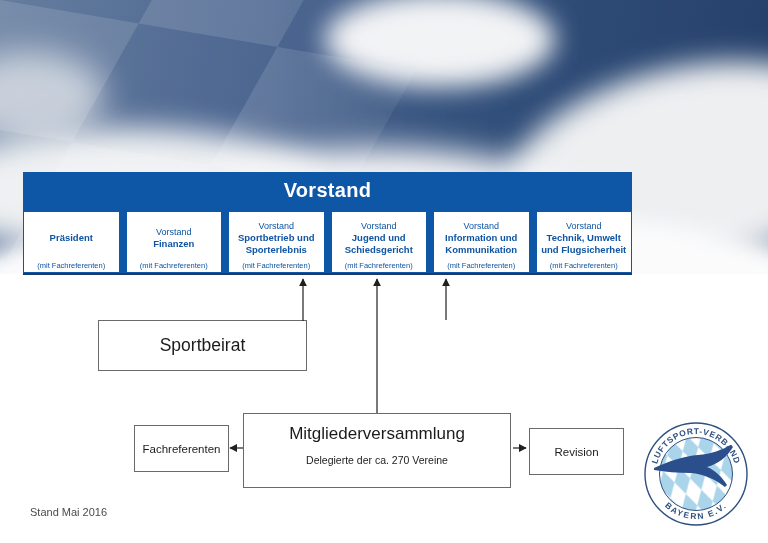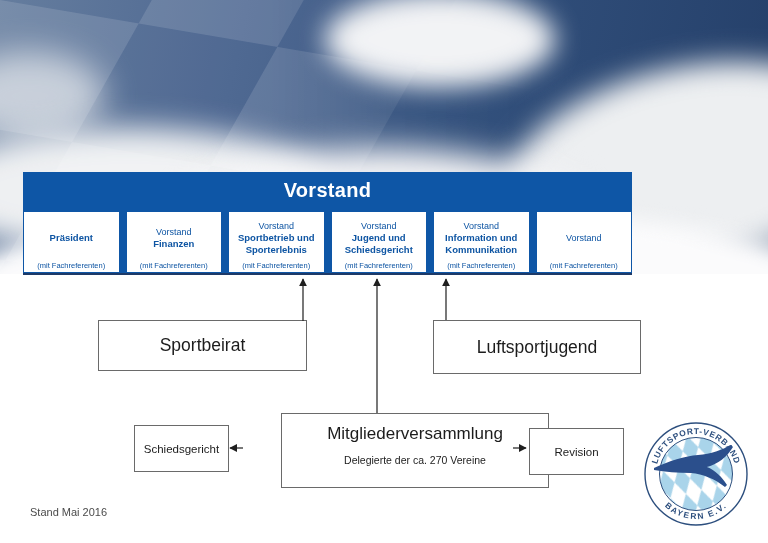--- a/index.html
+++ b/index.html
@@ -44,21 +44,21 @@
   .vbox-name{font-size:9.5px; font-weight:bold; line-height:1.25;}
   .vbox-note{font-size:7.5px; line-height:1.2; margin-bottom:0;}
   
   .obox{
     position:absolute; background:#ffffff; border:1px solid #6a6a6a;
     display:flex; flex-direction:column; align-items:center; justify-content:center;
     color:#1c1c1c; text-align:center;
   }
   .b-sportbeirat{left:98px; top:320px; width:207px; height:49px; font-size:17.5px;}
   .b-luftsportjugend{left:433px; top:320px; width:206px; height:52px; font-size:17.5px;}
-  .b-mitglieder{left:243px; top:413px; width:268px; height:75px; justify-content:flex-start; padding-top:10px; box-sizing:border-box;margin-left:38px;}
+  .b-mitglieder{left:243px; top:413px; width:268px; height:75px; justify-content:flex-start; padding-top:10px; box-sizing:border-box;}
   .b-mitglieder .title{font-size:17px;}
   .b-mitglieder .subtitle{font-size:10.5px; margin-top:10px;}
   .b-schiedsgericht{left:134px; top:425px; width:93px; height:45px; font-size:11.5px;}
   .b-revision{left:529px; top:428px; width:93px; height:45px; font-size:11.5px;}
   
   .connectors{position:absolute; left:0; top:0; pointer-events:none;}
   .connectors line{stroke:#1f1f1f; stroke-width:1.2;}
   
   .stand{position:absolute; left:30px; top:506px; font-size:11px; color:#4b4b4b;}
   .logo{position:absolute; left:641px; top:419px;}
@@ -131,38 +131,36 @@
       <div class="vbox">
         <div class="vbox-main">
           <div class="vbox-pre">Vorstand</div>
           <div class="vbox-name">Information und Kommunikation</div>
         </div>
         <div class="vbox-note">(mit Fachreferenten)</div>
       </div>
       <div class="vbox">
         <div class="vbox-main">
           <div class="vbox-pre">Vorstand</div>
+          <div class="vbox-name">Technik, Umwelt und Flugsicherheit</div>
         </div>
         <div class="vbox-note">(mit Fachreferenten)</div>
       </div>
     </div>
   </div>
 
   <div class="obox b-sportbeirat">
     <span>Sportbeirat</span>
-  </div>
-  <div class="obox b-luftsportjugend">
-    <span>Luftsportjugend</span>
   </div>
   <div class="obox b-mitglieder">
     <div class="title">Mitgliederversammlung</div>
     <div class="subtitle">Delegierte der ca. 270 Vereine</div>
   </div>
   <div class="obox b-schiedsgericht">
-    <span>Schiedsgericht</span>
+    <span>Fachreferenten</span>
   </div>
   <div class="obox b-revision">
     <span>Revision</span>
   </div>
 
   <svg class="connectors" width="768" height="543" viewBox="0 0 768 543">
     <defs>
       <marker id="ah" viewBox="0 0 10 10" refX="9" refY="5" markerWidth="6.5" markerHeight="6.5" orient="auto">
         <path d="M0,0 L10,5 L0,10 Z" fill="#1f1f1f"></path>
       </marker>

